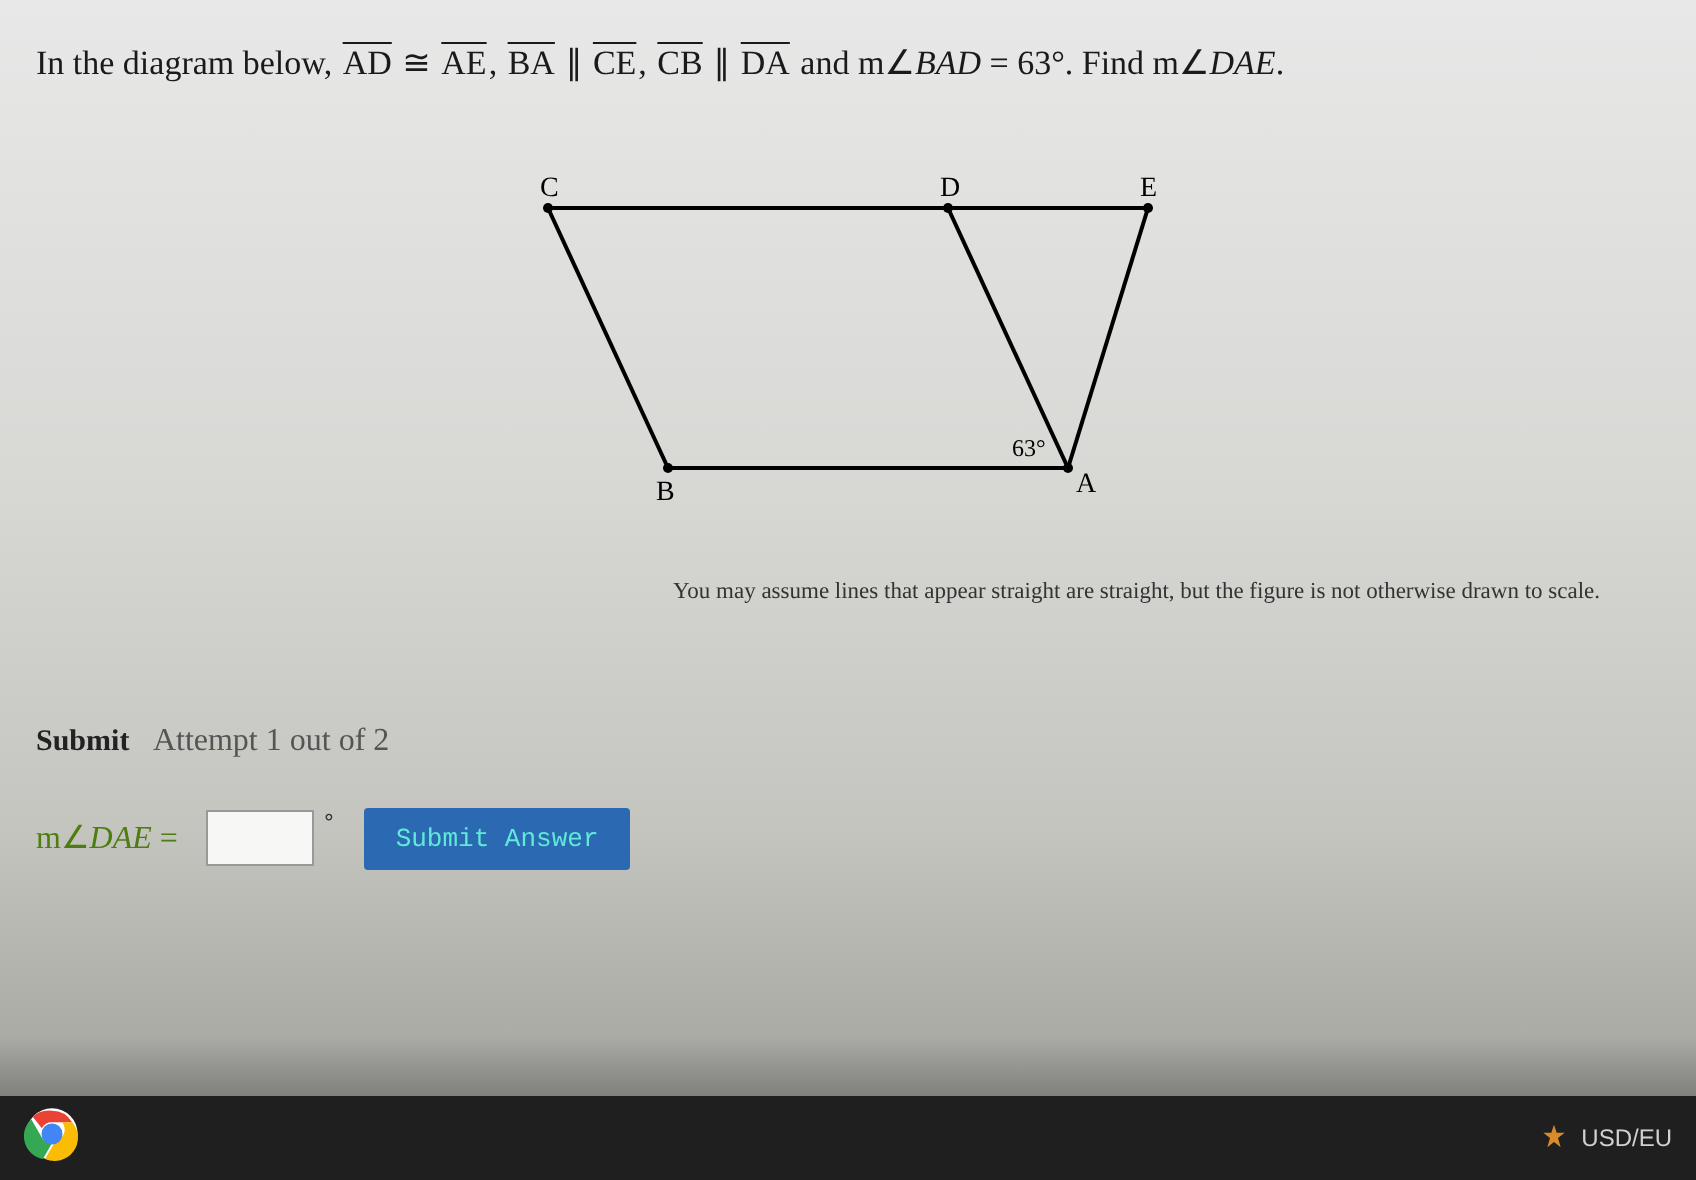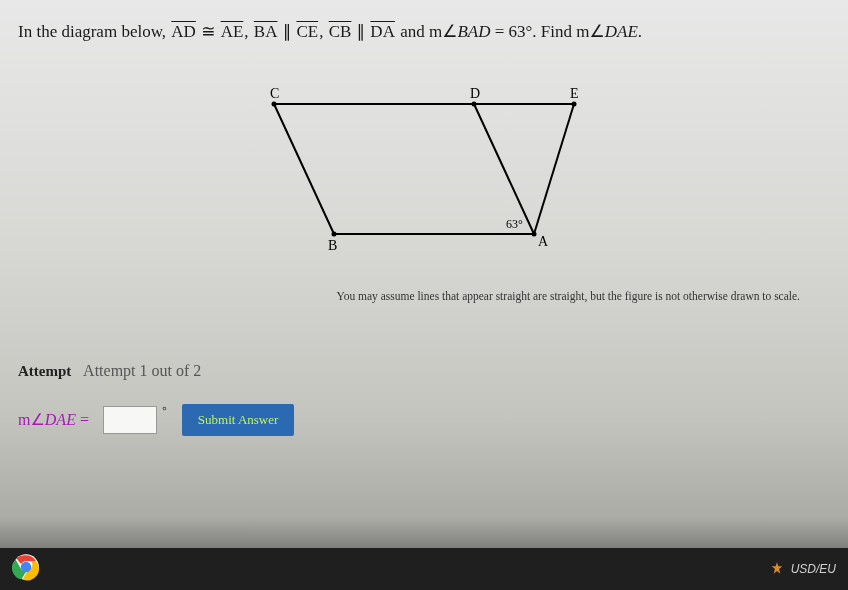--- a/index.html
+++ b/index.html
@@ -52,59 +52,58 @@
     .answer-label { font-weight: bold; }
     .attempt { font-weight: normal; color: #555; margin-left: 8px; font-size: 16px;}
     .input-row {
       display: flex;
       align-items: center;
       gap: 14px;
       margin-top: 24px;
     }
     .angle-label {
       font-size: 16px;
-      color: #a21caf;
+      color: #4d7c0f;
     }
     .answer-input {
       width: 54px;
       height: 28px;
       border: 1px solid #999;
       background: #f7f7f5;
       font-size: 14px;
       padding: 2px 4px;
     }
     .degree-sup {
       align-self: flex-start;
       font-size: 11px;
       margin-left: -10px;
       margin-top: -2px;
       color: #333;
     }
     .submit-btn {
       background: #2b6ab3;
-      color: #bef264;
+      color: #5eead4;
       border: none;
       padding: 8px 16px;
       font-size: 13px;
-      font-family: Liberation Serif, serif;
+      font-family: Liberation Mono, monospace;
       cursor: pointer;
       border-radius: 2px;
     }
     .taskbar {
       position: absolute;
       bottom: 0;
       left: 0;
       right: 0;
       height: 42px;
       background: #1f1f1f;
       display: flex;
       align-items: center;
       padding: 0 12px;
       justify-content: space-between;
-      font-style: italic;
     }
     .chrome-icon {
       width: 28px;
       height: 28px;
     }
     .tray-area {
       display: flex;
       align-items: center;
       gap: 6px;
       color: #d0d0d0;
@@ -149,21 +148,21 @@
       <text x="326" y="14" font-size="14" font-family="Georgia">E</text>
       <text x="84" y="166" font-size="14" font-family="Georgia">B</text>
       <text x="294" y="162" font-size="14" font-family="Georgia">A</text>
       <text x="262" y="144" font-size="12" font-family="Georgia">63°</text>
     </svg>
   </div>
 
   <p class="note">You may assume lines that appear straight are straight, but the figure is not otherwise drawn to scale.</p>
 
   <p class="answer-line">
-    <span class="answer-label">Attempt</span>
+    <span class="answer-label">Submit</span>
     <span class="attempt">Attempt 1 out of 2</span>
   </p>
 
   <div class="input-row">
     <span class="angle-label">
       <span>m∠</span><span class="math-i">DAE</span><span> = </span>
     </span>
     <input class="answer-input" type="text" placeholder="" style="">
     <span class="degree-sup">∘</span>
     <button class="submit-btn">Submit Answer</button>

